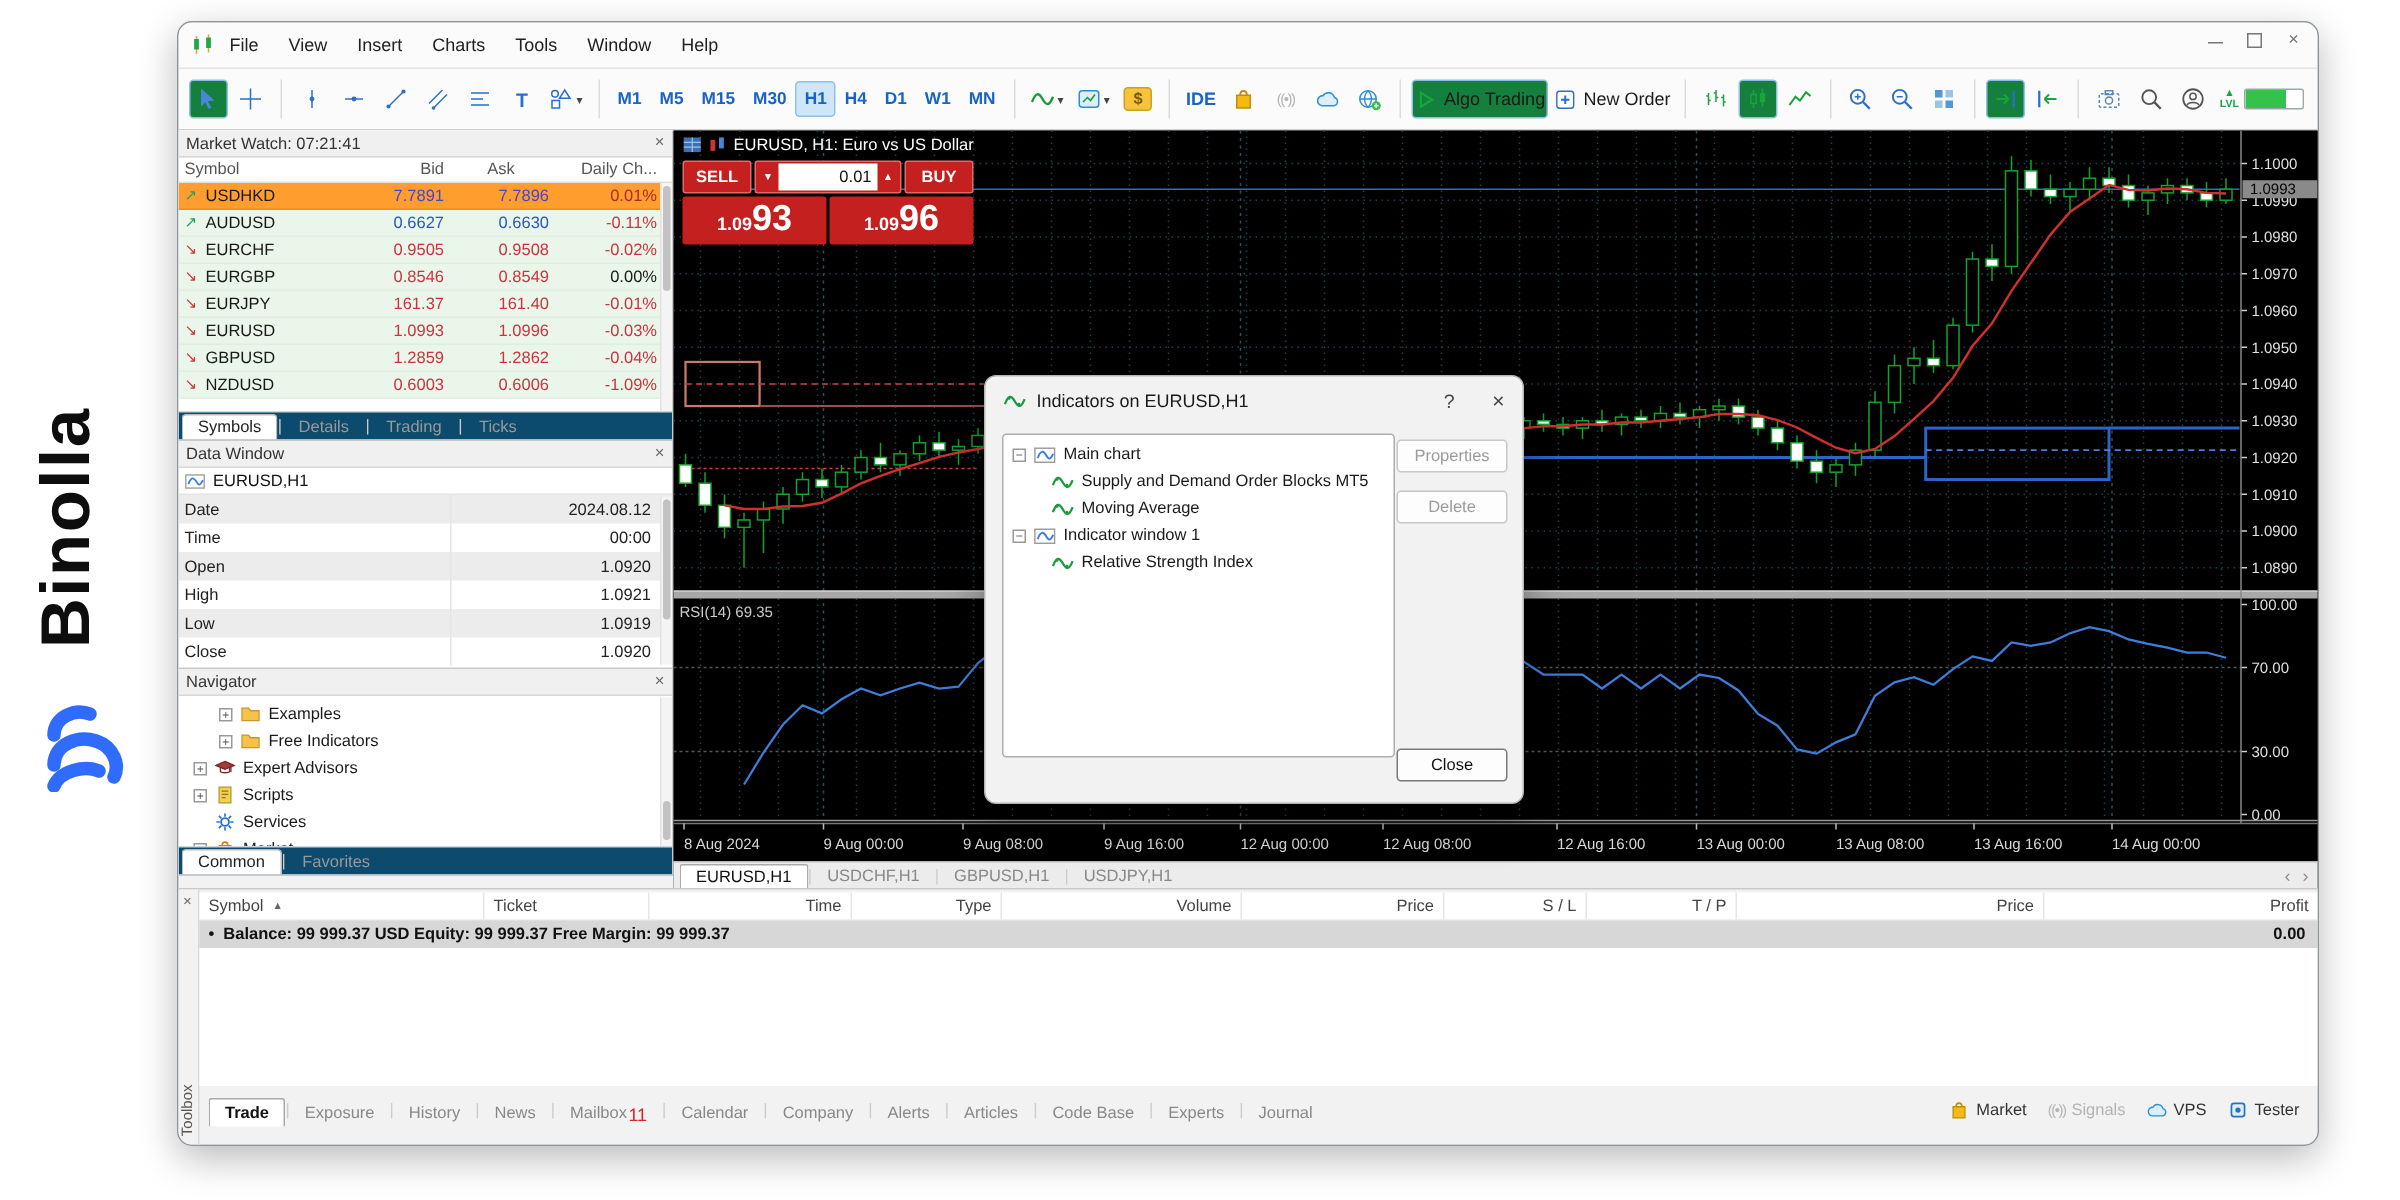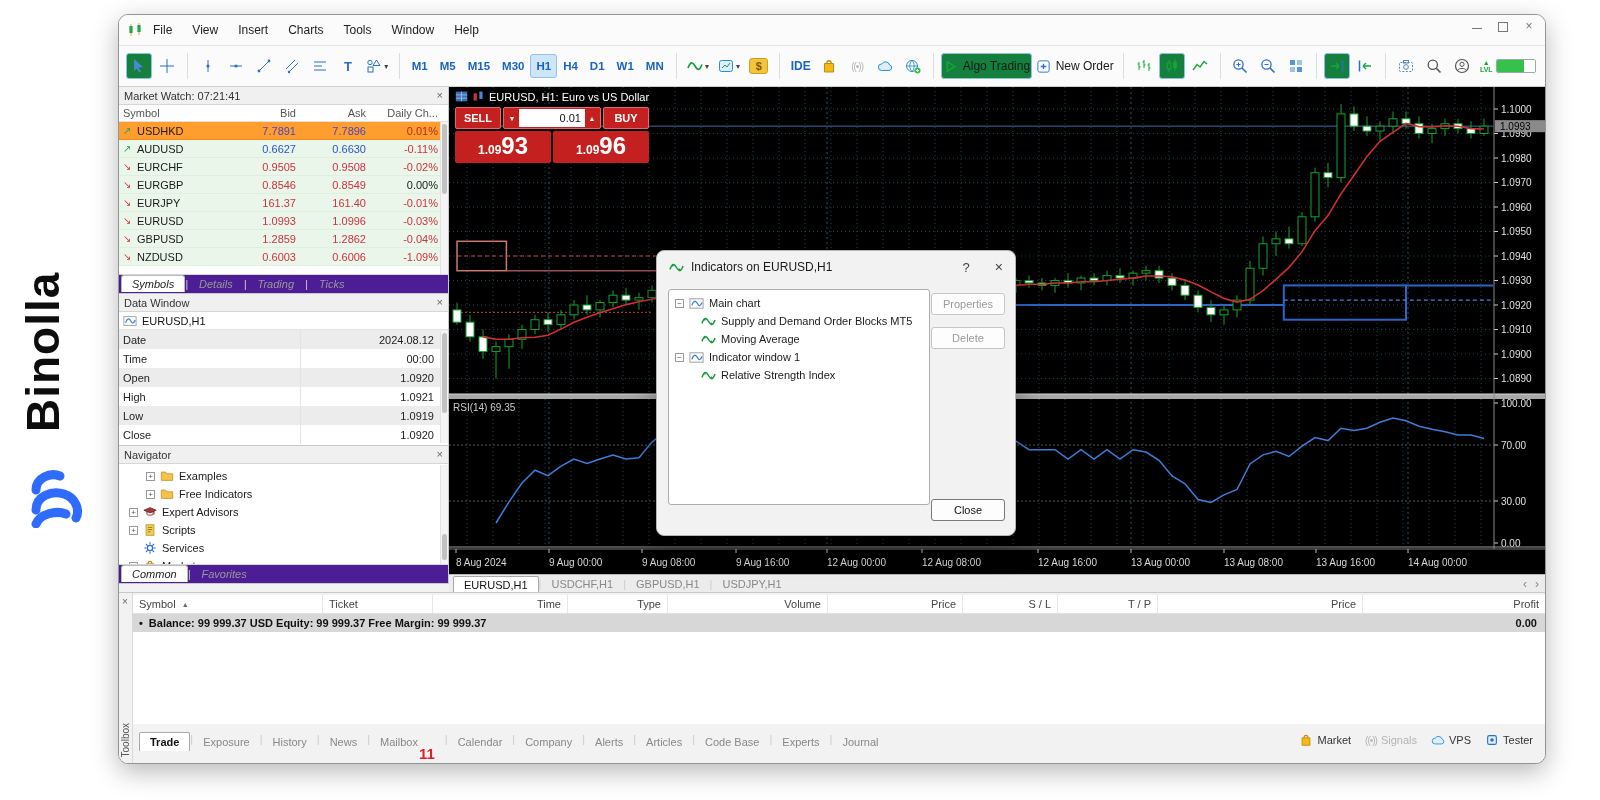--- a/index.html
+++ b/index.html
@@ -45,21 +45,21 @@
   .p-title{height:18px;background:#f0f0f0;border-bottom:1px solid #d6d6d6;display:flex;align-items:center;padding:0 5px;font-size:11px;color:#333;}
   .p-close{margin-left:auto;color:#666;font-size:11px;line-height:11px;}
   .mw{top:0;height:207px;}
   .mw-head{display:flex;height:17px;border-bottom:1px solid #e0e0e0;font-size:11px;color:#444;align-items:center;}
   .mw-row{display:flex;height:18px;align-items:center;font-size:11px;background:#e9f6e9;border-bottom:1px solid #dfeede;}
   .mw-row.sel{background:#ff9d2e;border-bottom-color:#f08c1a;}
   .c-sym{flex:1;display:flex;align-items:center;padding-left:4px;gap:4px;color:#1a1a1a;}
   .c-bid,.c-ask{width:70px;text-align:right;padding-right:6px;}
   .c-chg{width:76px;text-align:right;padding-right:10px;}
   .arrow{font-size:10px;width:10px;}
-  .ptabs{position:absolute;left:0;right:0;bottom:0;height:19px;background:#4c1d95;border-top:1px solid #d6d6d6;display:flex;align-items:flex-start;padding-left:2px;font-size:11px;font-style:italic;}
+  .ptabs{position:absolute;left:0;right:0;bottom:0;height:19px;background:#0c4a6e;border-top:1px solid #d6d6d6;display:flex;align-items:flex-end;padding-left:2px;font-size:11px;}
   .ptab{padding:2px 10px;color:#999;border:1px solid transparent;border-bottom:none;}
   .ptab.act{background:#fff;color:#222;border-color:#bbb;border-radius:3px 3px 0 0;}
   .ptab-sep{color:#ccc;align-self:center;}
   .vscroll{position:absolute;right:0;width:8px;background:#f4f4f4;border-left:1px solid #e2e2e2;}
   .vthumb{position:absolute;left:1px;width:5px;background:#c2c2c2;border-radius:3px;}
 
   .dw{top:207px;height:152px;}
   .dw-inst{height:18px;display:flex;align-items:center;gap:5px;padding-left:4px;font-size:11px;color:#111;border-bottom:1px solid #e4e4e4;}
   .dw-row{height:19px;display:flex;font-size:11px;align-items:center;}
   .dw-row:nth-child(odd){background:#ececec;}
@@ -96,21 +96,21 @@
   .tb-strip .vt{position:absolute;bottom:6px;left:1px;writing-mode:vertical-rl;transform:rotate(180deg);font-size:10px;color:#555;}
   .tb-main{position:absolute;left:14px;right:0;top:0;bottom:0;}
   .tb-head{display:flex;height:19px;margin-top:2px;background:#fff;border-bottom:1px solid #e0e0e0;font-size:11px;color:#444;align-items:center;}
   .tb-col{border-right:1px solid #e6e6e6;padding:0 6px;white-space:nowrap;display:flex;align-items:center;height:100%;}
   .tb-balance{height:18px;background:#d7d7d7;display:flex;align-items:center;font-size:11px;font-weight:bold;color:#111;padding-left:6px;gap:6px;}
   .tb-balance .pr{margin-left:auto;padding-right:8px;}
   .tb-body{background:#fff;height:92px;}
   .tb-tabs-row{position:absolute;left:0;right:0;bottom:12px;height:22px;display:flex;align-items:flex-end;font-size:11px;padding-left:6px;}
   .tbt{padding:3px 10px;color:#888;display:flex;align-items:flex-end;gap:1px;}
   .tbt.act{background:#fff;border:1px solid #aaa;border-bottom:none;color:#111;font-weight:bold;border-radius:2px 2px 0 0;}
-  .tbt .badge{color:#d22;font-size:15px;font-weight:bold;position:relative;top:14px;}
+  .tbt .badge{color:#d22;font-size:12px;font-weight:normal;position:relative;top:2px;}
   .tbt-sep{color:#ccc;align-self:center;padding-bottom:2px;}
   .tb-status{margin-left:auto;display:flex;align-items:center;gap:14px;padding-right:12px;font-size:11px;color:#333;align-self:center;}
   .tb-status .st{display:flex;align-items:center;gap:4px;}
   .tb-status .gray{color:#b3b3b3;}
 
   
   .dialog{position:absolute;left:537px;top:235px;width:360px;height:286px;background:#f2f2f2;border:1px solid #b5b5b5;border-radius:8px;box-shadow:0 10px 30px rgba(0,0,0,.35);z-index:20;}
   .dlg-title{height:32px;display:flex;align-items:center;gap:7px;padding:0 12px;font-size:12px;color:#1a1a1a;}
   .dlg-title .q{margin-left:auto;color:#444;font-size:13px;}
   .dlg-title .x{color:#444;font-size:14px;margin-left:18px;}
@@ -490,21 +490,21 @@
     <div class="left-col">
 
       <section class="panel mw">
         <div class="p-title">
           <span>Market Watch: 07:21:41</span>
           <span class="p-close">×</span>
         </div>
         <div class="mw-head" id="mw-head">
             <span class="c-sym" style="color: rgb(85, 85, 85);">Symbol</span>
             <span class="c-bid" style="color: rgb(85, 85, 85);">Bid</span>
-            <span class="c-ask" style="color: rgb(85, 85, 85);">Ask</span>
+            <span class="c-ask" style="color: rgb(85, 85, 85); text-align: center;">Ask</span>
             <span class="c-chg" style="color: rgb(85, 85, 85);">Daily Ch...</span>
           </div>
         <div id="mw-rows">
             <div class="mw-row sel">
               <span class="c-sym">
                 <span class="arrow" style="color: rgb(24, 165, 88);">↗</span>
                 <span>USDHKD</span>
               </span>
               <span class="c-bid" style="color: rgb(70, 70, 200);">7.7891</span>
               <span class="c-ask" style="color: rgb(70, 70, 200);">7.7896</span>

